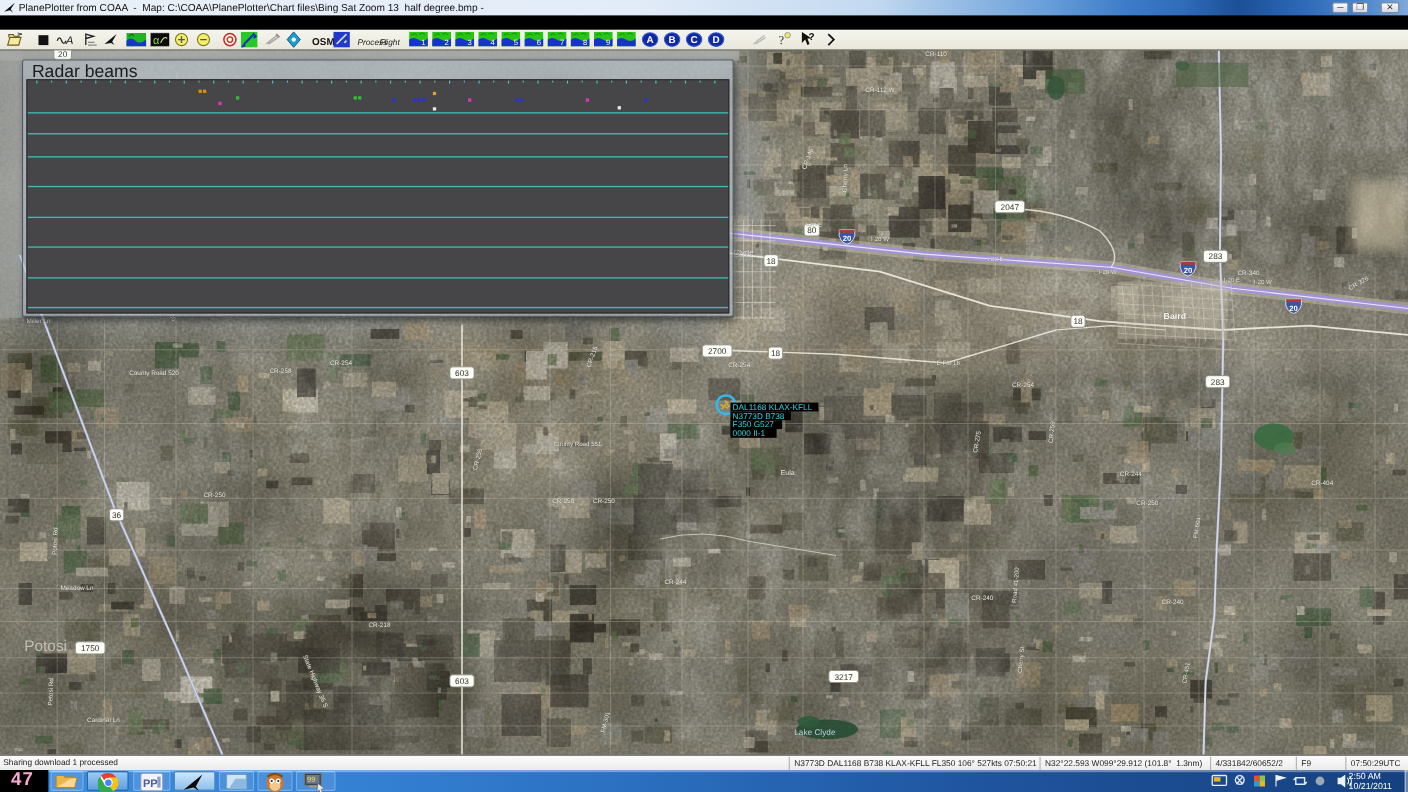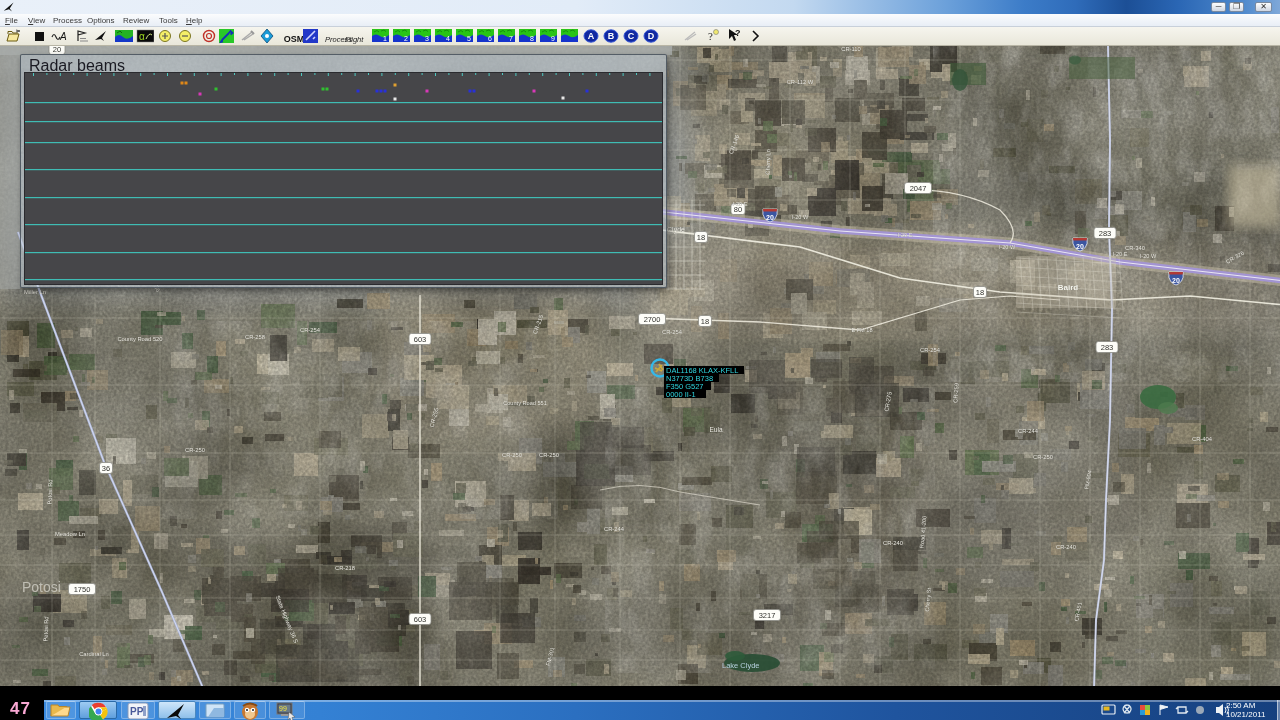--- a/index.html
+++ b/index.html
@@ -22,32 +22,24 @@
 #taskbar:before{content:"";position:absolute;left:0;top:0;width:1280px;height:2px;background:rgba(255,255,255,0.35)}
 .tb{position:absolute;top:1px;height:18px;border:1px solid rgba(255,255,255,0.28);border-radius:2px;background:rgba(255,255,255,0.10);text-align:center}
 .tb svg{display:block;margin:0 auto;margin-top:0px}
 #clock{position:absolute;right:2px;top:1px;width:52px;color:#fff;font-size:8px;line-height:9px}
 </style></head><body>
 <div id="screen">
 <div id="titlebar">
 <svg width="12" height="12" viewBox="0 0 16 16">
         <path d="M1,13 L14,2 L9,10 L12,14 L8,11 Z" fill="#111"></path>
       </svg>
+<span class="cap">PlanePlotter from COAA &nbsp;- &nbsp;Map: C:\COAA\PlanePlotter\Chart files\Bing Sat Zoom 13&nbsp; half degree.bmp -</span>
 <div class="wbtn" style="right:54px;width:15px">─</div>
 <div class="wbtn" style="right:36px;width:15px">❐</div>
 <div class="wbtn" style="right:8px;width:17px">✕</div>
-</div>
-<div id="menubar">
-<span style="left:5px"><u>F</u>ile</span>
-      <span style="left:28px"><u>V</u>iew</span>
-      <span style="left:53px">Process</span>
-      <span style="left:87px">Options</span>
-      <span style="left:123px">Review</span>
-      <span style="left:159px">Tools</span>
-      <span style="left:186px"><u>H</u>elp</span>
 </div>
 <div id="toolbar">
       <div class="ti" style="left:6px;width:16px">
         <svg width="16" height="16" viewBox="0 0 16 16">
           <path d="M1,13 L3,6 L13,6 L11,13 Z" fill="#f7e9a0" stroke="#6a5a10" stroke-width="1"></path>
           <path d="M2,6 L2,3.5 L6,3.5 L7,5 L12,5" fill="none" stroke="#6a5a10" stroke-width="1"></path>
           <path d="M10,2 l4,1 m-4,1 l4,-1" stroke="#333" stroke-width="0.8"></path>
         </svg>
       </div>
       <div class="ti" style="left:32px;width:12px">
@@ -1990,20 +1982,28 @@
             <rect x="368.5" y="24.5" width="3" height="3" fill="#e8e8e8"></rect>
             <rect x="400.5" y="16.5" width="3" height="3" fill="#d838b8"></rect>
             <rect x="443.5" y="16.5" width="3" height="3" fill="#2830d8"></rect>
             <rect x="447.5" y="16.5" width="3" height="3" fill="#2830d8"></rect>
             <rect x="507.5" y="16.5" width="3" height="3" fill="#d838b8"></rect>
             <rect x="536.5" y="23.5" width="3" height="3" fill="#e8e8e8"></rect>
             <rect x="560.5" y="16.5" width="3" height="3" fill="#2830d8"></rect>
           </svg></div>
 </div>
 </div>
+<div id="statusbar">
+<span style="position:absolute;left:3px;top:1px">Sharing download 1 processed</span>
+<div class="sec" style="left:717px;width:228px">N3773D DAL1168 B738 KLAX-KFLL FL350 106° 527kts 07:50:21</div>
+<div class="sec" style="left:945px;width:155px">N32°22.593 W099°29.912 (101.8° &nbsp;1.3nm)</div>
+<div class="sec" style="left:1100px;width:78px">4/331842/60652/2</div>
+<div class="sec" style="left:1178px;width:45px">F9</div>
+<div class="sec" style="left:1223px;width:57px">07:50:29UTC</div>
+</div>
 <div id="taskbar">
       <div style="position:absolute;left:0;top:0;width:44px;height:20px;background:#000">
         <span style="position:absolute;left:10px;top:-1px;font:bold 17px 'Liberation Sans';color:#f9a8d4;letter-spacing:1px">47</span>
       </div>
       <div class="tb" style="left:46px;width:30px;">
         <svg width="22" height="17" viewBox="0 0 22 17">
           <path d="M1,14 L3,5 L20,5 L18,14 Z" fill="#ffd98c" stroke="#b8862a"></path>
           <path d="M1,14 L1,3 L8,3 L9,4.5 L17,4.5" fill="#e8b84c" stroke="#b8862a"></path>
         </svg>
       </div>

